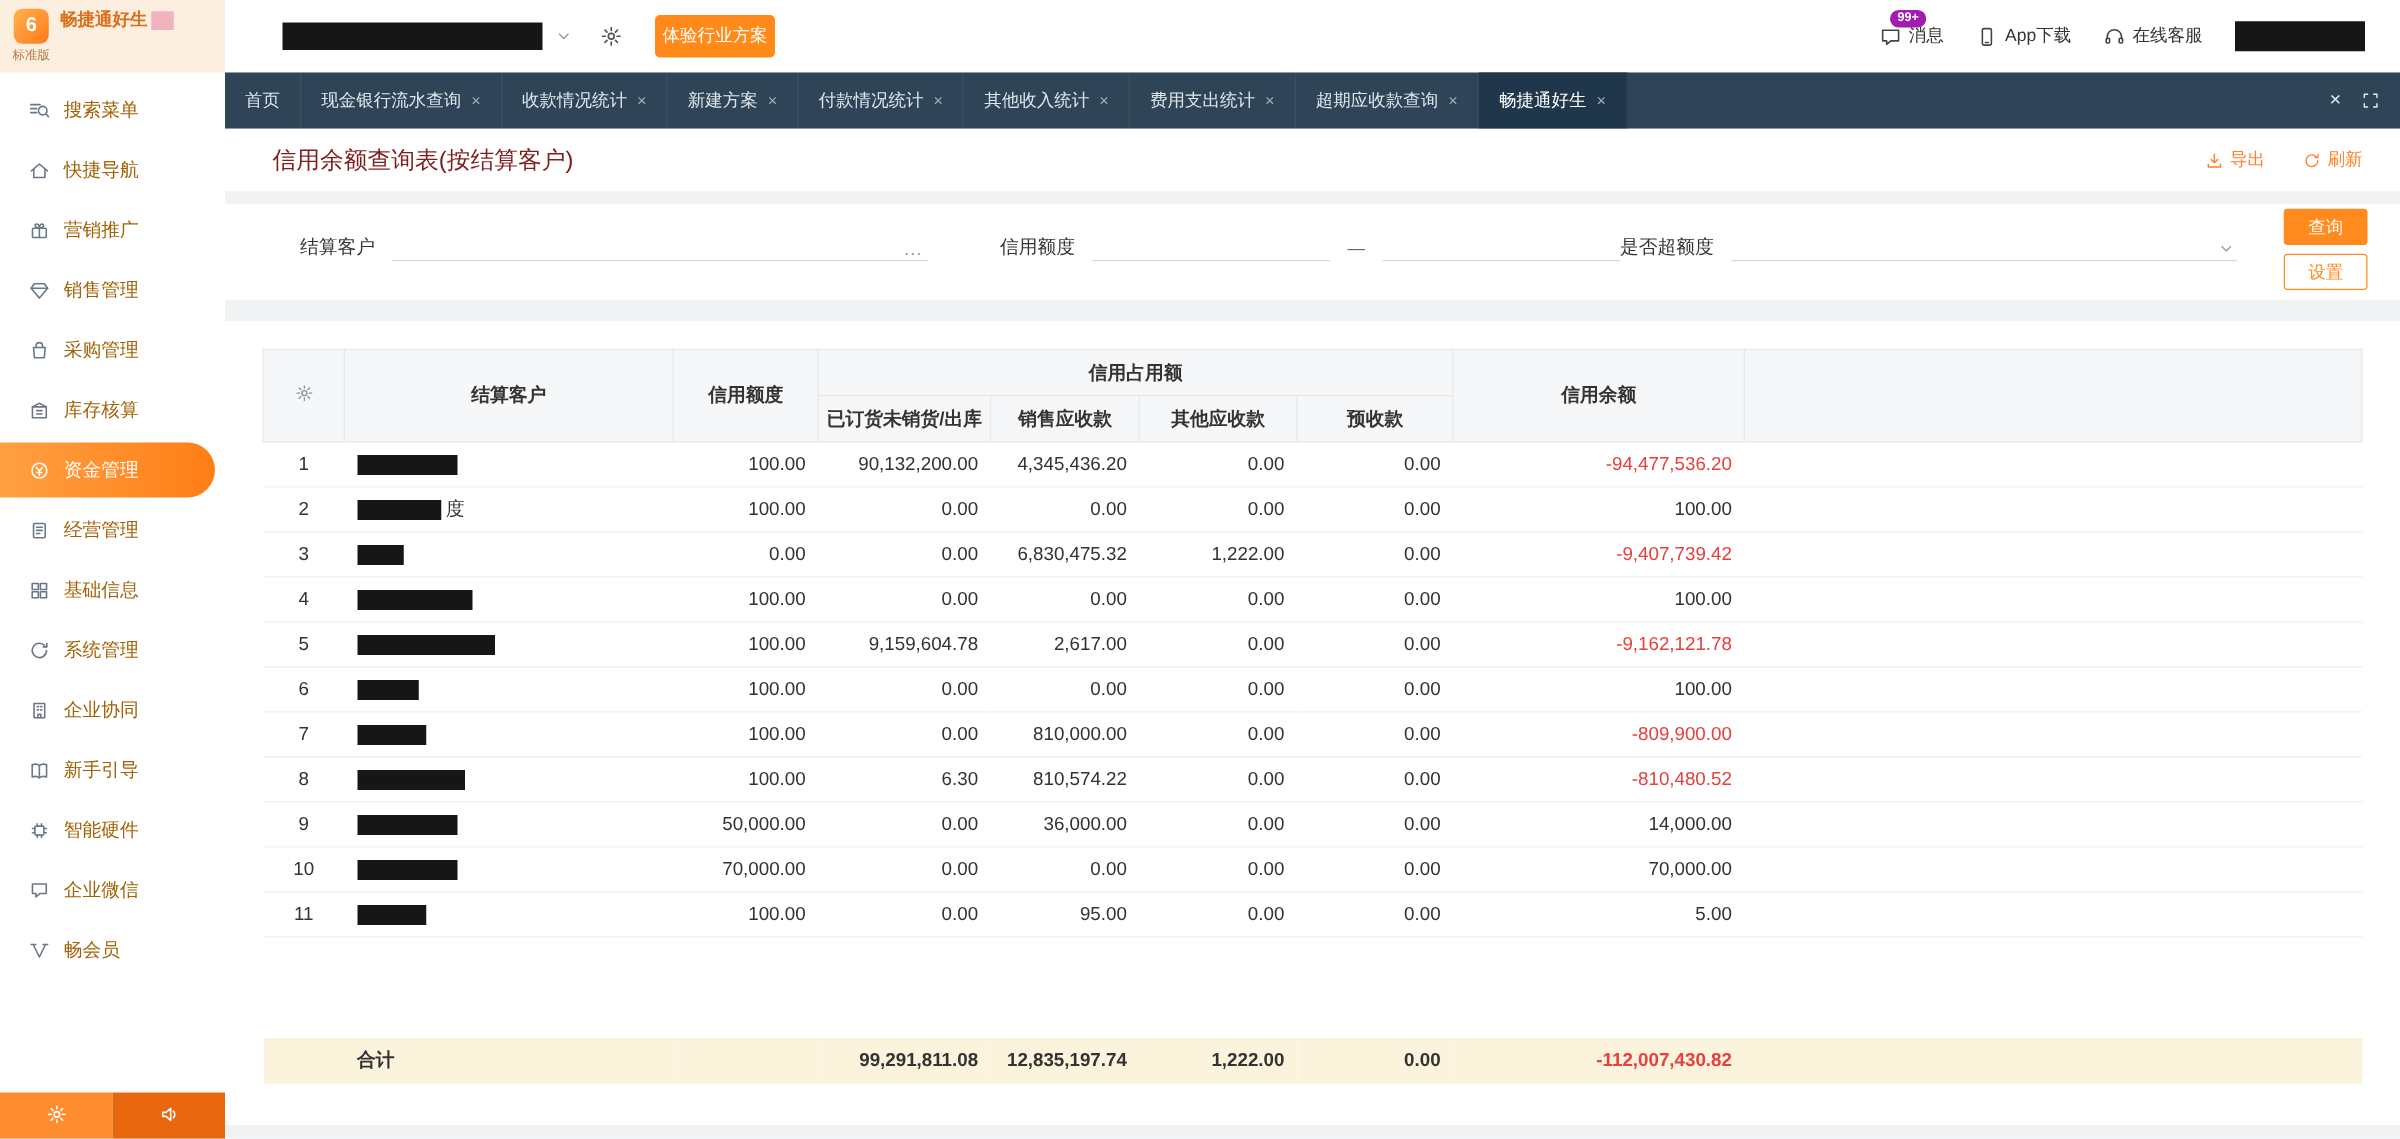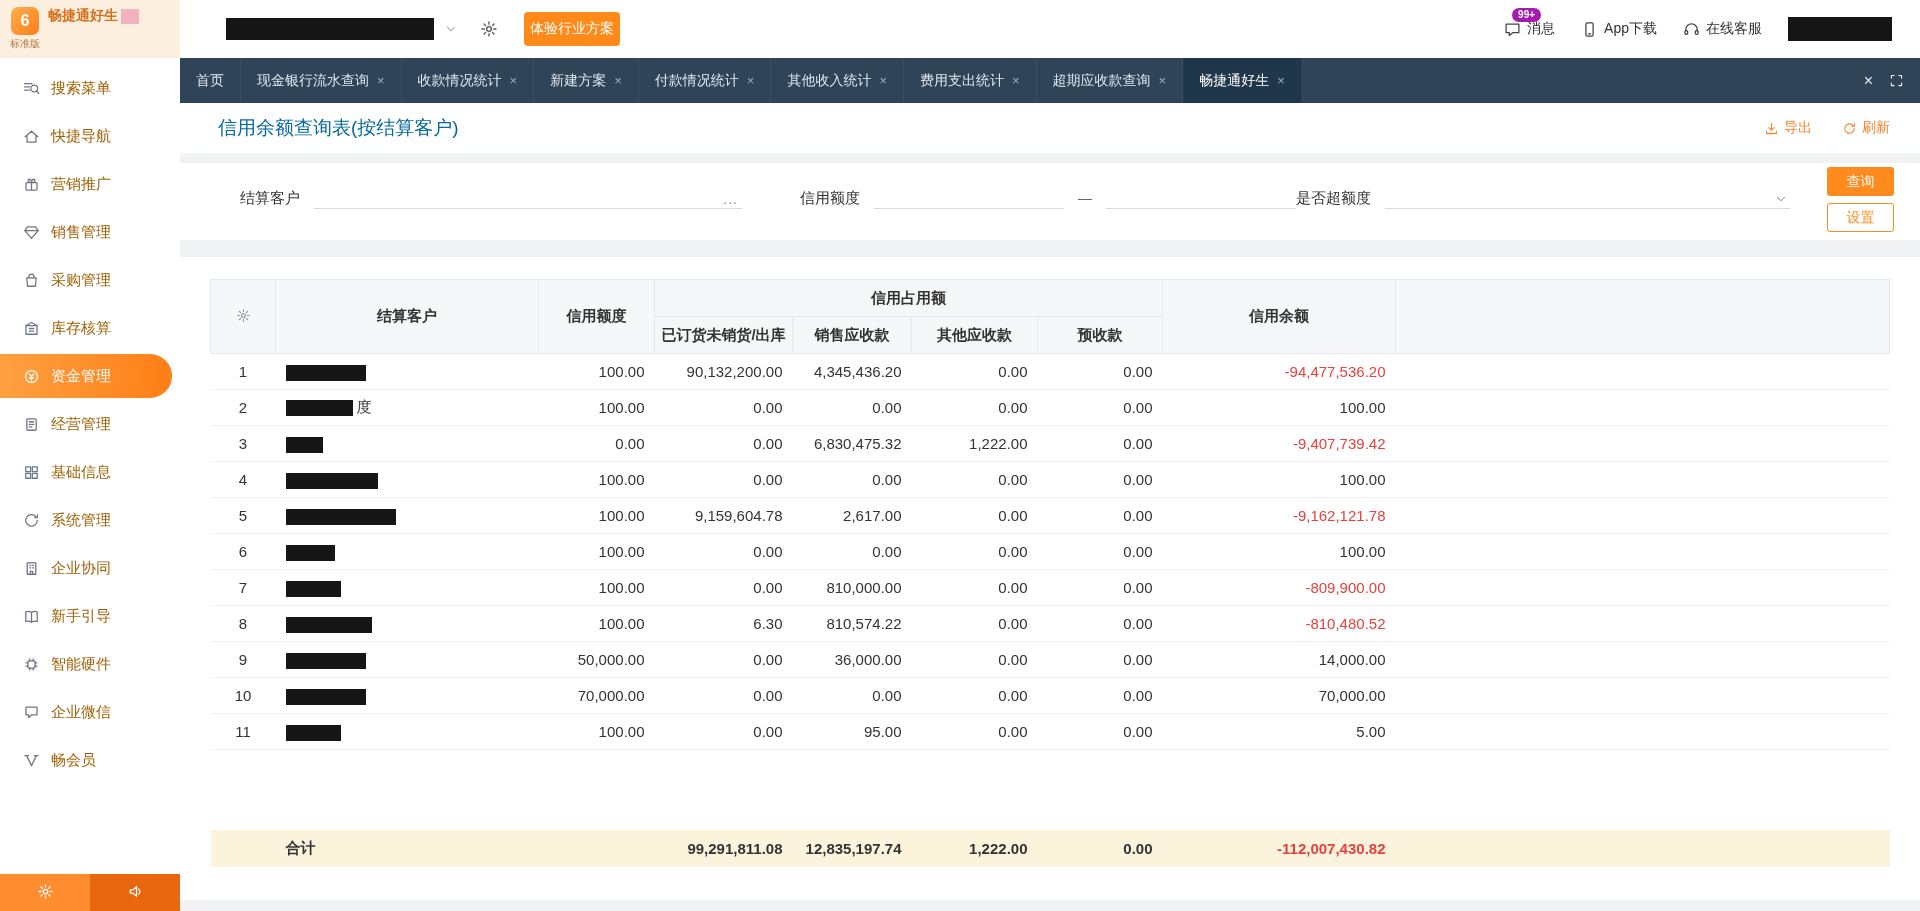--- a/index.html
+++ b/index.html
@@ -44,21 +44,21 @@
   .tabbar{height:45px;background:#2f4457;display:flex;align-items:stretch;color:#dfe7ee;font-size:14px;flex-shrink:0}
   .tab{display:flex;align-items:center;gap:8px;padding:16px 16px;cursor:pointer;white-space:nowrap;border-right:1px solid rgba(255,255,255,0.06)}
   .tab.active{background:#20364b;color:#fff}
   .tab-close{color:#9db0c0;font-size:13px}
   .tabbar-right{margin-left:auto;display:flex;align-items:center;gap:16px;padding:0 16px;color:#e6edf3}
   .tabbar-right .tbtn{display:flex;align-items:center;cursor:pointer;font-size:16px}
 
   
   .content{flex:1;background:#f1f2f4;display:flex;flex-direction:column;overflow:hidden}
   .title-bar{height:50px;background:#fff;display:flex;align-items:center;padding:0 30px 0 38px;flex-shrink:0}
-  .page-title{font-size:19px;color:#0369a1}
+  .page-title{font-size:19px;color:#7f1d1d}
   .title-actions{margin-left:auto;display:flex;gap:30px}
   .t-action{color:#ff7f27;display:flex;align-items:center;gap:5px;font-size:14px;cursor:pointer}
   .t-action .ic{display:flex}
 
   .filter-card{margin-top:10px;background:#fff;height:77px;position:relative;padding:24px 0 0 60px;display:flex;align-items:flex-start;flex-shrink:0}
   .f-label{font-size:15px;color:#333;margin-right:14px;line-height:22px;white-space:nowrap}
   .f-input{border-bottom:1px solid #d9d9d9;height:22px;position:relative;cursor:text}
   .f-input.customer{width:428px;margin-right:58px}
   .f-ellipsis{position:absolute;right:4px;bottom:1px;color:#888;letter-spacing:1px;cursor:pointer}
   .f-input.credit{width:190px}

